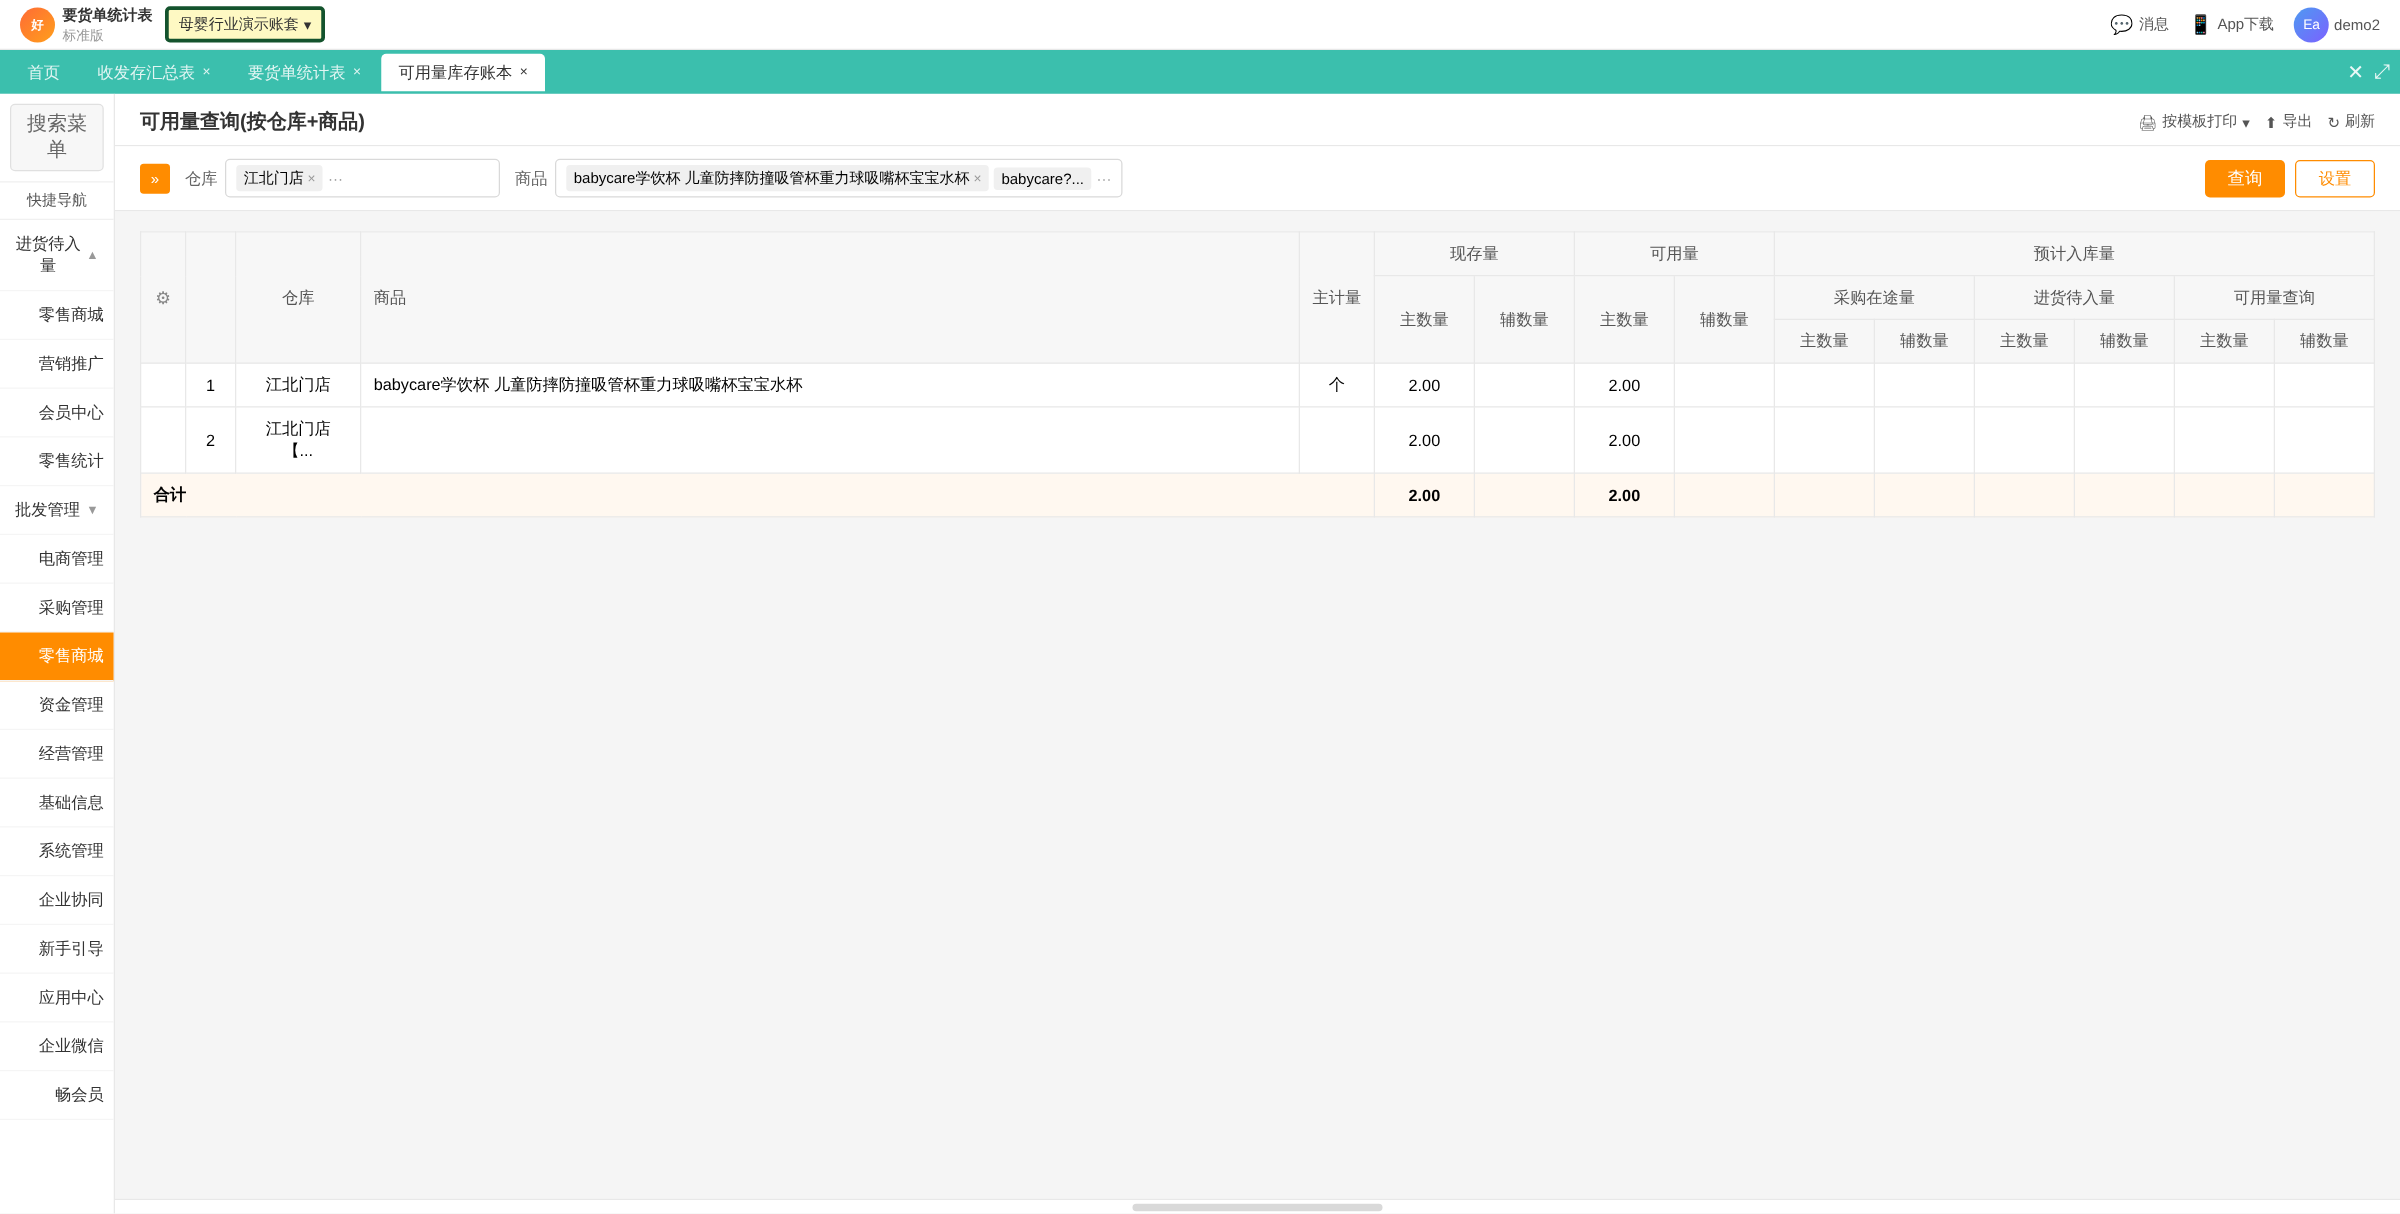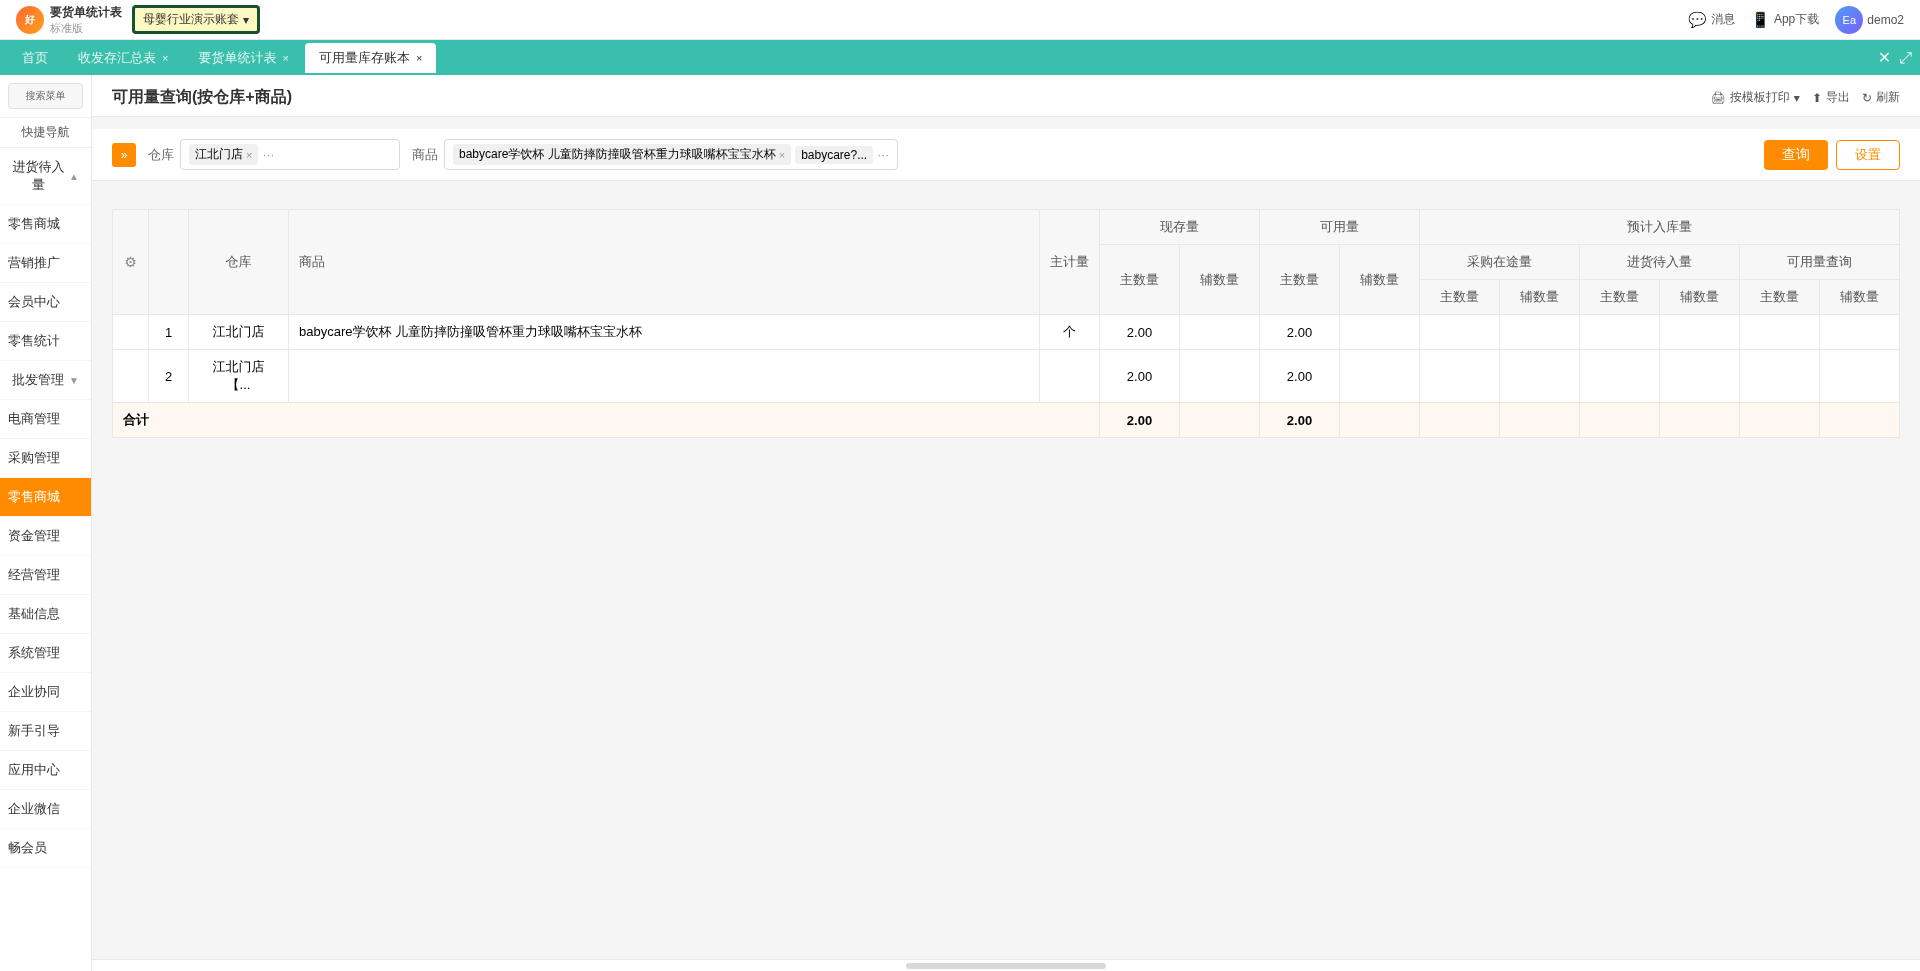--- a/index.html
+++ b/index.html
@@ -62,40 +62,40 @@
     .sidebar {
       width: 92px;
       background: #fff;
       border-right: 1px solid #e8e8e8;
       display: flex;
       flex-direction: column;
       flex-shrink: 0;
       overflow-y: auto;
     }
     .sidebar-search { padding: 8px; border-bottom: 1px solid #f0f0f0; }
-    .sidebar-search-btn { width: 100%; padding: 5px; background: #f7f7f7; border: 1px solid #e0e0e0; border-radius: 4px; cursor: pointer; font-size: 10px; color: #666; text-align: center; }
+    .sidebar-search-btn { width: 100%; padding: 5px; background: #f7f7f7; border: 1px solid #e0e0e0; border-radius: 4px; cursor: pointer; font-size: 16px; color: #666; text-align: center; }
     .sidebar-nav-btn { padding: 6px 8px; font-size: 12px; color: #555; text-align: center; cursor: pointer; border-bottom: 1px solid #f0f0f0; }
     .sidebar-item {
       padding: 10px 8px;
       font-size: 13px;
       color: #333;
       cursor: pointer;
       text-align: center;
       border-bottom: 1px solid #f5f5f5;
       display: flex;
       align-items: center;
-      justify-content: flex-start;
+      justify-content: flex-end;
       gap: 4px;
     }
     .sidebar-item.active { background: #ff8c00; color: #fff; border-radius: 0; }
     .sidebar-item.has-arrow { justify-content: space-between; padding: 10px 12px; }
     .sidebar-item .arrow { font-size: 10px; color: #999; }
 
     
-    .content-area { flex: 1; overflow: hidden; display: flex; flex-direction: column; gap: 12px; }
+    .content-area { flex: 1; overflow: hidden; display: flex; flex-direction: column; }
 
     
     .page-header {
       background: #fff;
       padding: 12px 20px 8px;
       border-bottom: 1px solid #e8e8e8;
       display: flex;
       align-items: center;
       justify-content: space-between;
     }

